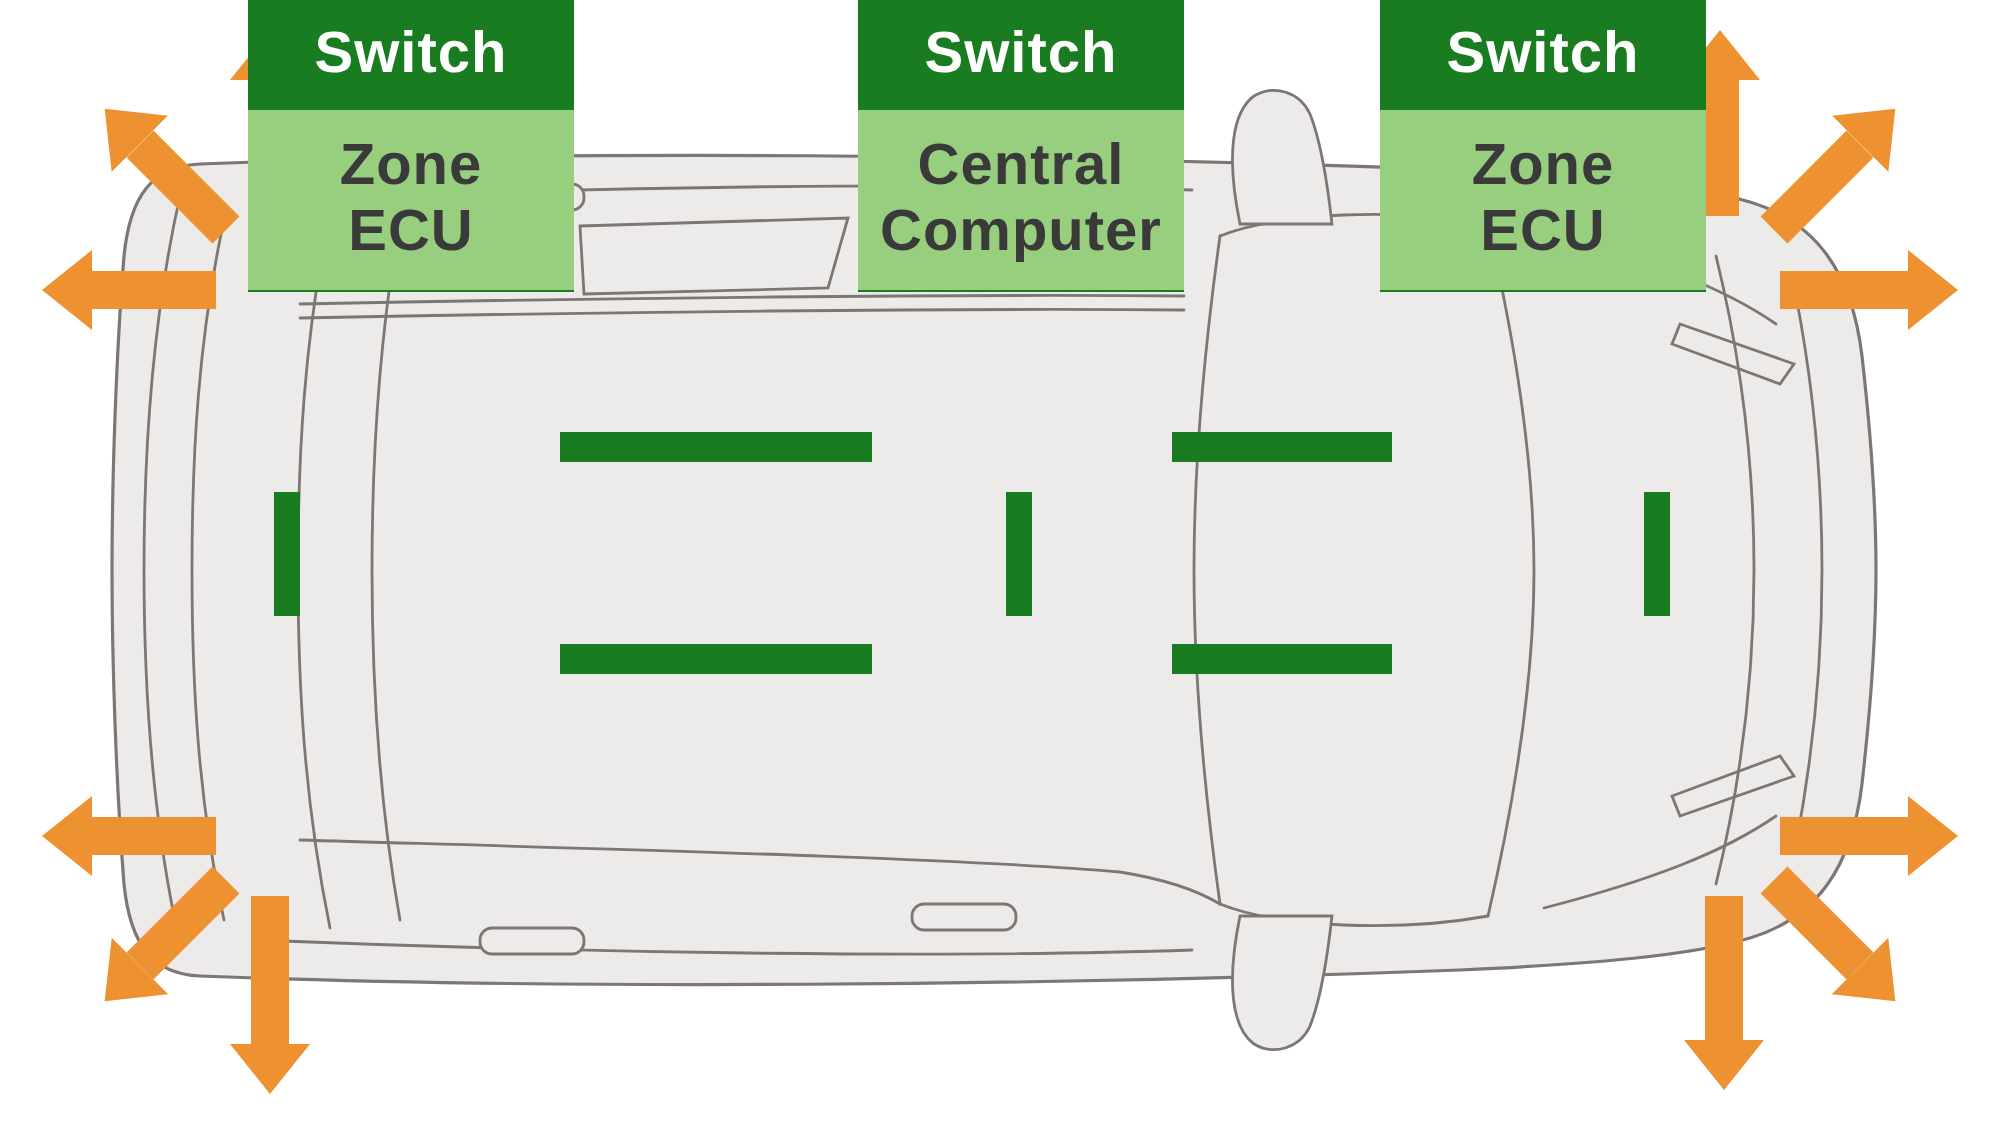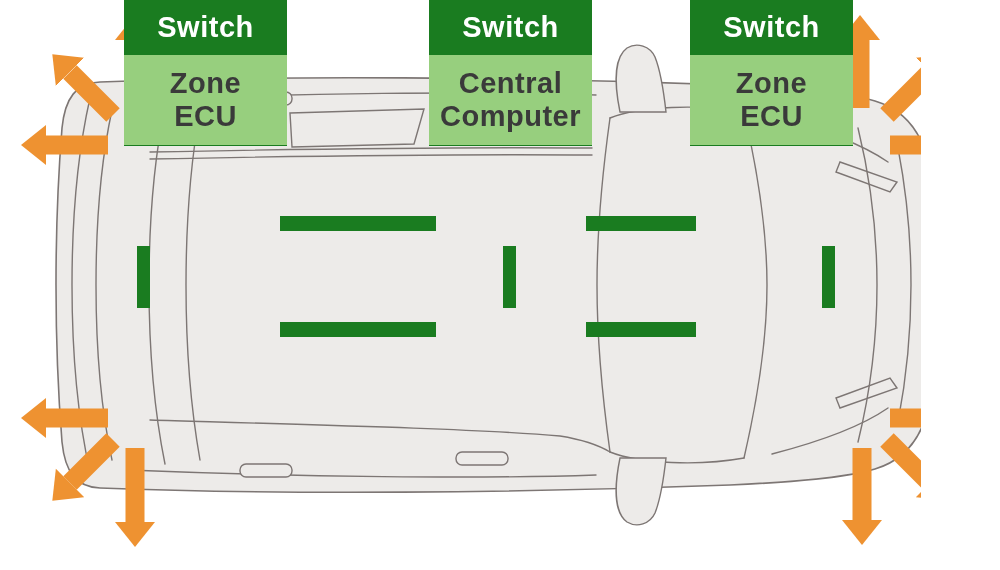--- a/index.html
+++ b/index.html
@@ -1,17 +1,17 @@
 <!DOCTYPE html>
 <html style="--light-green: #97cf7e; --dark-green: #1a7c20; --orange: #ee9231; --label-text: #3a3a3a; --switch-text: #ffffff; --car-line: #7d7674; --car-fill: #edebe9; --background: #ffffff;"><head>
 <meta charset="utf-8">
 <style>
   html,body { margin:0; padding:0; background:#ffffff; }
   .stage {
-    position:relative; width:921px; height:570px; background:#ffffff;
+    position:relative; width:1000px; height:570px; background:#ffffff;
     overflow:hidden; font-family:"Liberation Sans", sans-serif;
   }
   .stage svg { position:absolute; left:0; top:0; }
 
   
   .unit { position:absolute; display:flex; flex-direction:column; }
   .ecu-label {
     background: var(--light-green,#97cf7e);
     color: var(--label-text,#3a3a3a);
     font-weight:bold; font-size:29px; line-height:33px;

